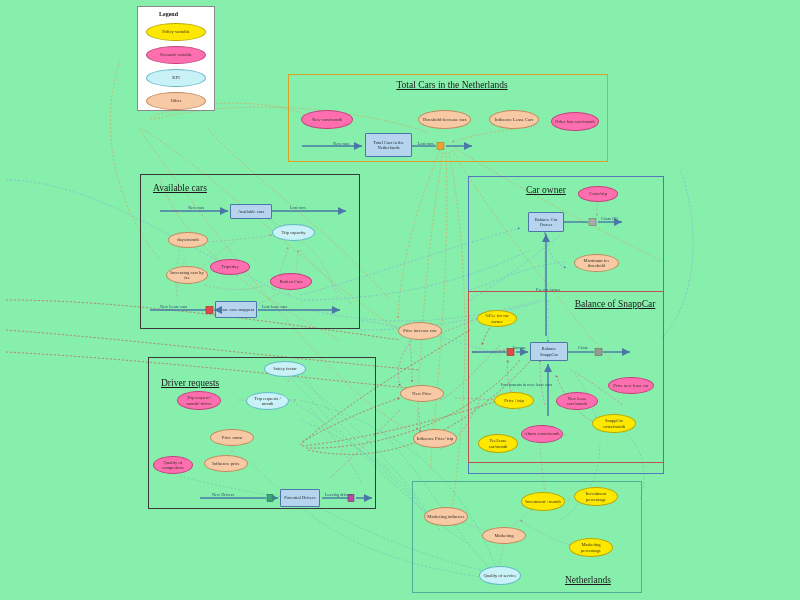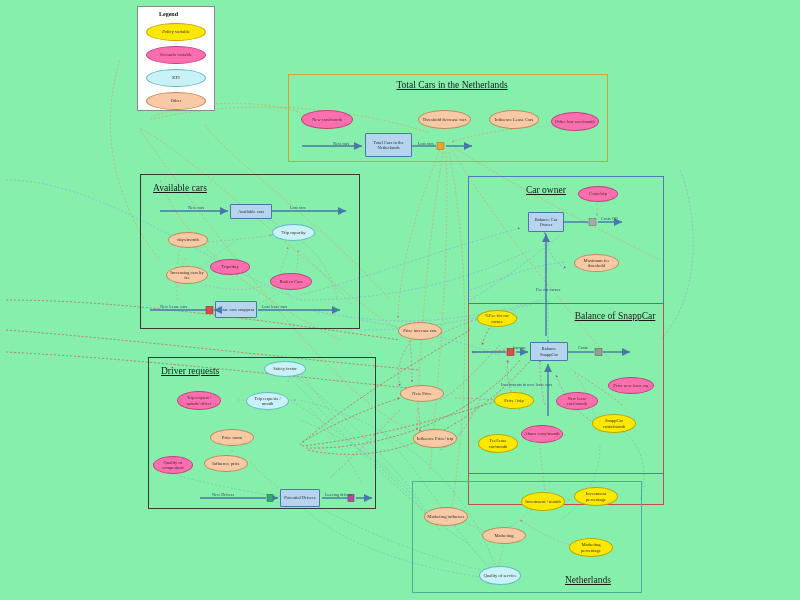--- a/index.html
+++ b/index.html
@@ -249,21 +249,21 @@
     <line x1="64" y1="7" x2="88" y2="7" stroke="#4a76a8" stroke-width="1.4"></line>
     <line x1="98" y1="7" x2="122" y2="7" stroke="#4a76a8" stroke-width="1.4" marker-end="url(#fa)"></line>
     <rect x="89" y="3.5" width="7" height="7" fill="#aaaaaa" stroke="#777" stroke-width="0.6"></rect>
   </svg>
   <div class="flabel" style="left:601px;top:216px;">Costs CO</div>
   <svg class="grp" style="left:540px;top:230px;width:14px;height:110px;">
     <line x1="6" y1="106" x2="6" y2="4" stroke="#4a76a8" stroke-width="1.4" marker-end="url(#fa)"></line>
   </svg>
   <div class="flabel" style="left:536px;top:287px;">Fee car owner</div>
 
-  <div class="grp" style="left:468px;top:303px;width:196px;height:202px;border:1.3px solid #c0504d;">
+  <div class="grp" style="left:468px;top:291px;width:196px;height:172px;border:1.3px solid #c0504d;">
     <div class="gtitle" style="left:104px;top:6px;width:84px;text-align:center;white-space:normal;line-height:1.3;">Balance of SnappCar</div>
   </div>
   <div class="node ell policy" style="left:477px;top:310px;width:40px;height:17px;">
     <span>%Fee for car owner</span>
   </div>
   <div class="node stock" style="left:530px;top:342px;width:38px;height:19px;">
     <span>Balance SnappCar</span>
   </div>
   <div class="node ell policy" style="left:494px;top:392px;width:40px;height:17px;">
     <span>Price / trip</span>
@@ -293,21 +293,21 @@
     <rect x="125" y="4.5" width="7" height="7" fill="#999999" stroke="#666" stroke-width="0.6"></rect>
   </svg>
   <div class="flabel" style="left:513px;top:345px;">Income</div>
   <div class="flabel" style="left:578px;top:345px;">Costs</div>
   <svg class="grp" style="left:542px;top:360px;width:14px;height:60px;">
     <line x1="6" y1="56" x2="6" y2="4" stroke="#4a76a8" stroke-width="1.4" marker-end="url(#fa)"></line>
   </svg>
   <div class="flabel" style="left:501px;top:382px;">Investments in new lease cars</div>
 
   <div class="grp" style="left:148px;top:357px;width:228px;height:152px;border:1.2px solid #3a3a3a;">
-    <div class="gtitle" style="left:12px;top:8px;">Driver requests</div>
+    <div class="gtitle" style="left:12px;top:20px;">Driver requests</div>
   </div>
   <div class="node ell kpi" style="left:264px;top:361px;width:42px;height:16px;">
     <span>Safety factor</span>
   </div>
   <div class="node ell scenario" style="left:177px;top:391px;width:44px;height:19px;">
     <span>Trip request / month/ driver</span>
   </div>
   <div class="node ell kpi" style="left:246px;top:392px;width:43px;height:18px;">
     <span>Trip requests / month</span>
   </div>

